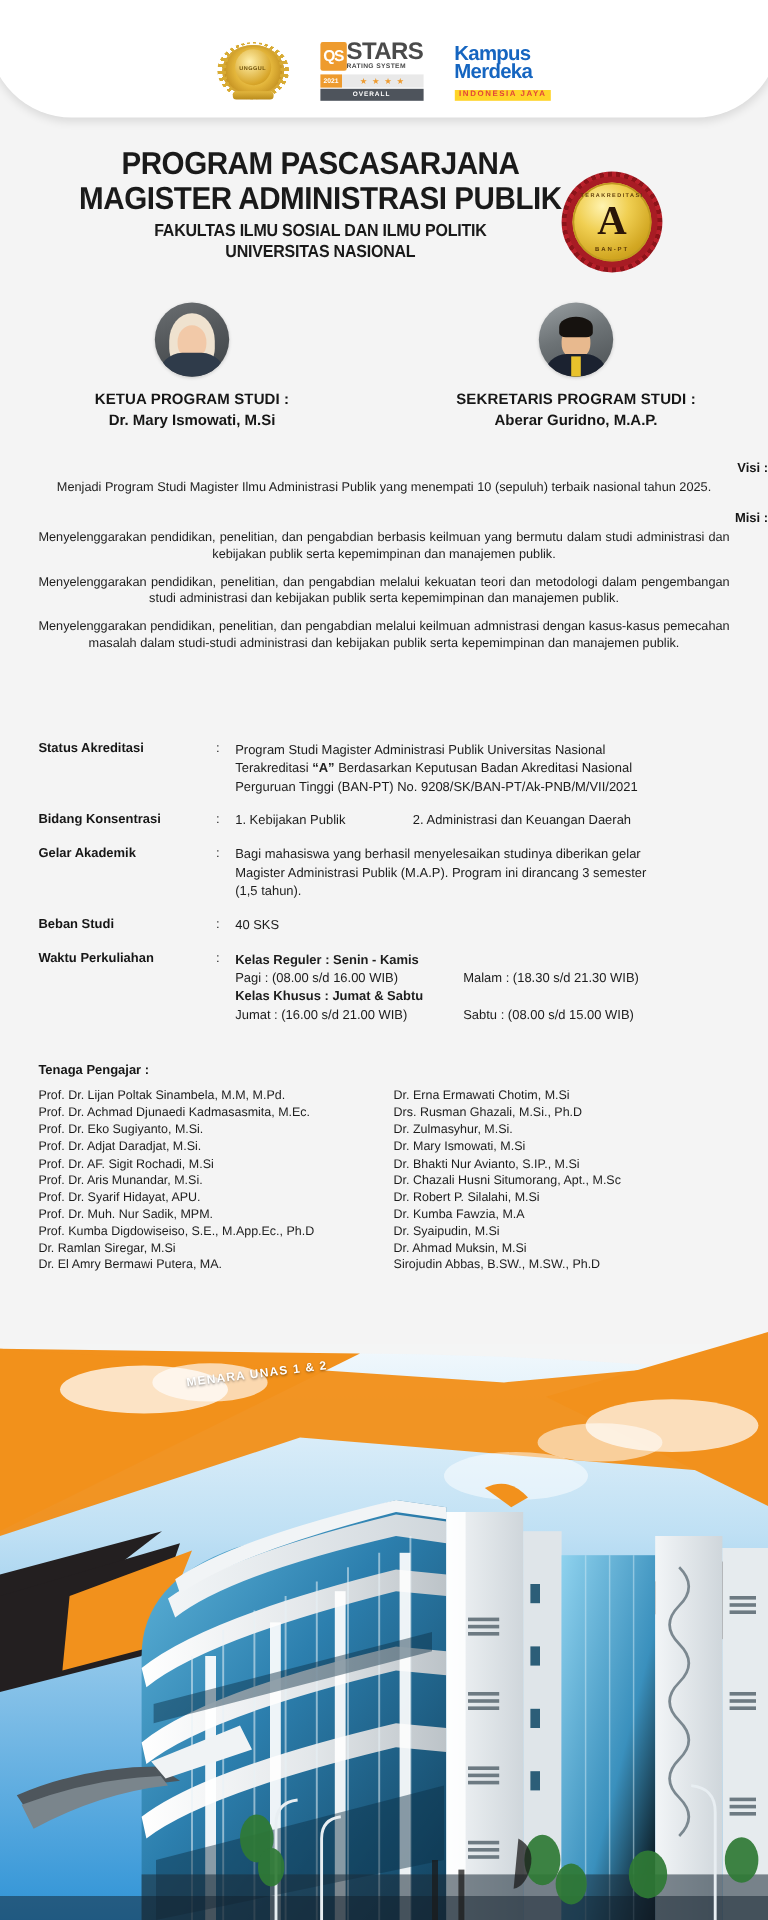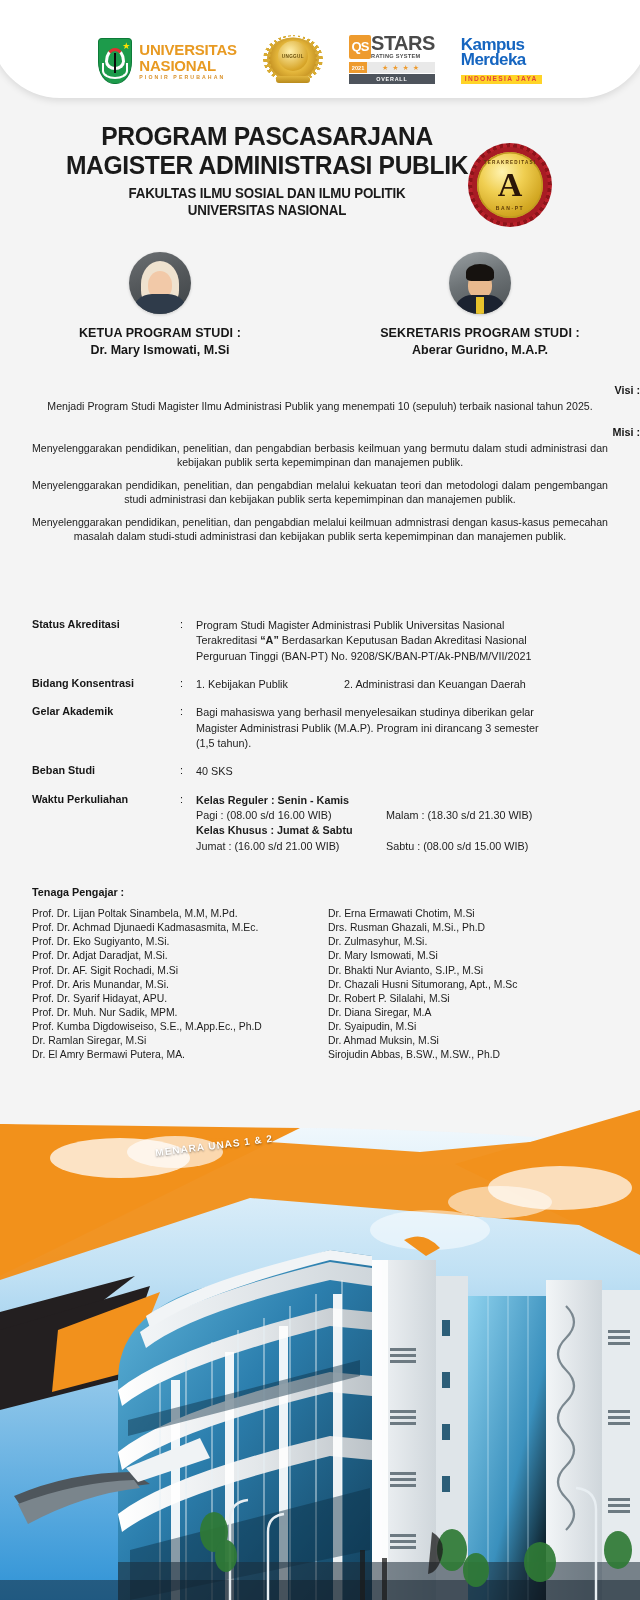--- a/index.html
+++ b/index.html
@@ -296,32 +296,20 @@
   }
 </style>
 </head>
 <body>
 
 <div id="poster">
 
   <div class="header-card">
     <div class="logo-strip">
 
-      <div class="unas-logo">
-        <div class="shield">
-          <div class="star"></div>
-          <div class="emblem"></div>
-          <div class="ring"></div>
-        </div>
-        <div class="unas-txt">
-          <div class="l1">UNIVERSITAS</div>
-          <div class="l2">NASIONAL</div>
-          <div class="l3">PIONIR PERUBAHAN</div>
-        </div>
-      </div>
 
       <div class="medal">
         <div class="laurel"></div>
         <div class="base"></div>
         <div class="disc">
           <span>UNGGUL</span>
         </div>
       </div>
 
       <div class="qs">
@@ -475,21 +463,21 @@
         <li>Dr. El Amry Bermawi Putera, MA.</li>
       </ul>
       <ul class="lect-col right">
         <li>Dr. Erna Ermawati Chotim, M.Si</li>
         <li>Drs. Rusman Ghazali, M.Si., Ph.D</li>
         <li>Dr. Zulmasyhur, M.Si.</li>
         <li>Dr. Mary Ismowati, M.Si</li>
         <li>Dr. Bhakti Nur Avianto, S.IP., M.Si</li>
         <li>Dr. Chazali Husni Situmorang, Apt., M.Sc</li>
         <li>Dr. Robert P. Silalahi, M.Si</li>
-        <li>Dr. Diana Siregar, M.A</li>
+        <li>Dr. Kumba Fawzia, M.A</li>
         <li>Dr. Syaipudin, M.Si</li>
         <li>Dr. Ahmad Muksin, M.Si</li>
         <li>Sirojudin Abbas, B.SW., M.SW., Ph.D</li>
       </ul>
     </div>
   </div>
 
   <div class="photo">
     <svg viewBox="0 0 640 520" preserveAspectRatio="none">
       <defs>

